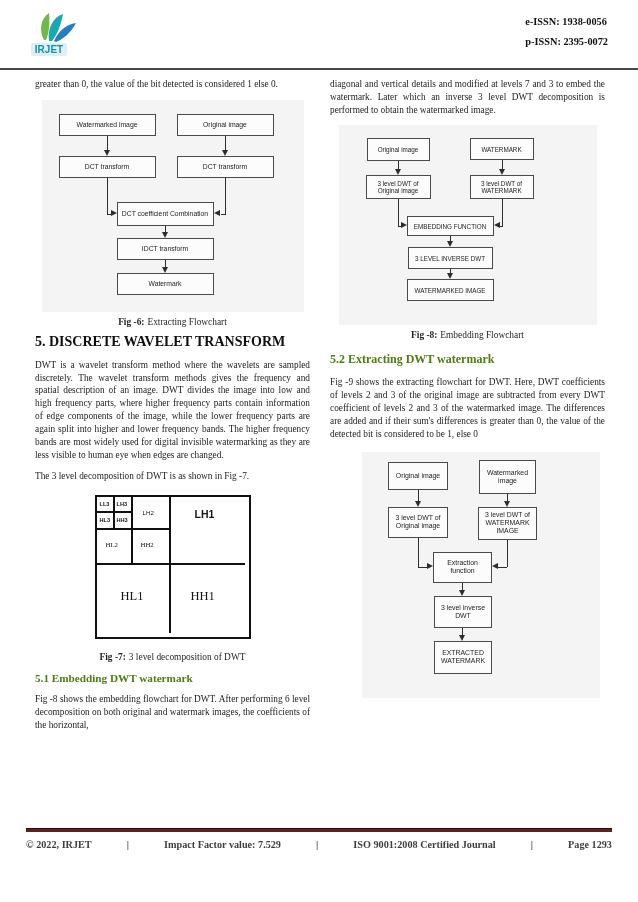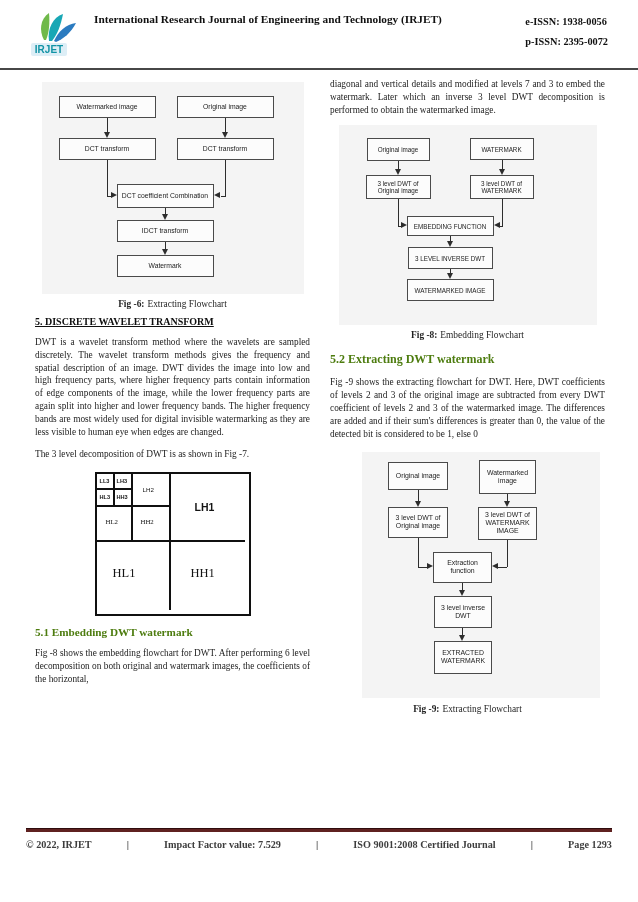--- a/index.html
+++ b/index.html
@@ -13,21 +13,21 @@
   .head-title{font-weight:bold;font-size:11.3px;color:#111;line-height:1.35;}
   .head-sub{display:flex;margin-top:5px;font-size:10.3px;font-weight:bold;}
   .head-vol{color:#8a8a8a;}
   .head-site{color:#111;margin-left:38px;}
   .head-issn{flex:0 0 auto;text-align:left;font-weight:bold;font-size:10.3px;color:#111;padding-top:2px;line-height:1.9;}
 
   
   .columns{display:flex;gap:20px;padding:8px 33px 0 35px;}
   .col{width:275px;flex:0 0 275px;}
   p.body{font-size:9.3px;line-height:1.38;text-align:justify;margin:0 0 9px 0;color:#1c1c1c;}
-  h2.sec{font-size:10px;font-weight:bold;color:#0f0f0f;margin:4px 0 9px 0;text-decoration:underline;}
+  h2.sec{font-size:14px;font-weight:bold;color:#0f0f0f;margin:4px 0 9px 0;}
   h3.sec{font-size:11.2px;font-weight:bold;color:#4d7c0f;margin:10px 0 9px 0;}
   p.cap{font-size:9.4px;text-align:center;margin:5px 0 7px 0;}
   p.cap b{margin-right:3px;}
 
   
   .panel{position:relative;background:#f4f4f4;margin:4px auto 2px auto;}
   .fc-box{position:absolute;box-sizing:border-box;background:#fcfcfc;border:1px solid #4a4a4a;display:flex;align-items:center;justify-content:center;text-align:center;font-family:"Liberation Sans",sans-serif;color:#222;padding:1px 2px;line-height:1.15;}
   .f7 .fc-box{font-size:6.8px;}
   .f8 .fc-box{font-size:6.3px;}
   .f9 .fc-box{font-size:6.9px;}
@@ -61,31 +61,31 @@
     <div class="logo">
       <svg width="54" height="48" viewBox="0 0 54 48">
         <path d="M16 30 C11 21 12 9 21 3 C22 13 21 23 18 30 Z" fill="#6fb94a"></path>
         <path d="M21 31 C19 19 25 7 35 4 C33 15 29 25 24 31 Z" fill="#18a7b5"></path>
         <path d="M26 31 C30 22 38 14 48 13 C43 23 35 29 28 32 Z" fill="#2b7bc0"></path>
         <rect x="3" y="33" width="36" height="13" rx="2" fill="#ddeef6"></rect>
         <text x="21" y="43" font-size="10" font-weight="bold" fill="#1193a5" text-anchor="middle" font-family="Liberation Sans, sans-serif">IRJET</text>
       </svg>
     </div>
     <div class="head-mid">
-      <div class="head-title">International Research Journal of Engineering and Technology (IRJET)</div>
     </div>
     <div class="head-issn">
       <div>e-ISSN: 1938-0056</div>
       <div>p-ISSN: 2395-0072</div>
     </div>
   </header>
 
   <main class="columns">
 
     <section class="col">
+      <p class="body">greater than 0, the value of the bit detected is considered 1 else 0.</p>
 
       <div class="panel f7" style="width:262px;height:212px;">
         <div class="fc-box" style="left:17px;top:14px;width:97px;height:22px;">Watermarked image</div>
         <div class="fc-box" style="left:135px;top:14px;width:97px;height:22px;">Original image</div>
         <div class="fc-box" style="left:17px;top:56px;width:97px;height:22px;">DCT transform</div>
         <div class="fc-box" style="left:135px;top:56px;width:97px;height:22px;">DCT transform</div>
         <div class="fc-box" style="left:75px;top:102px;width:97px;height:24px;">DCT coefficient Combination</div>
         <div class="fc-box" style="left:75px;top:138px;width:97px;height:22px;">IDCT transform</div>
         <div class="fc-box" style="left:75px;top:173px;width:97px;height:22px;">Watermark</div>
         <div class="vl" style="left:65px;top:36px;height:14px;"></div>
@@ -116,24 +116,25 @@
         <div class="ln" style="left:34px;top:0;width:2px;height:66px;"></div>
         <div class="ln" style="left:0;top:14px;width:34px;height:2px;"></div>
         <div class="ln" style="left:16px;top:0;width:2px;height:31px;"></div>
         <div class="lab lab-l3" style="left:3px;top:4px;">LL3</div>
         <div class="lab lab-l3" style="left:20px;top:4px;">LH3</div>
         <div class="lab lab-l3" style="left:3px;top:20px;">HL3</div>
         <div class="lab lab-l3" style="left:20px;top:20px;">HH3</div>
         <div class="lab lab-lh2" style="left:46px;top:12px;">LH2</div>
         <div class="lab lab-hx2" style="left:9px;top:44px;">HL2</div>
         <div class="lab lab-hx2" style="left:44px;top:44px;">HH2</div>
-        <div class="lab lab-lh1" style="left:98px;top:27px;">LH1</div>
-        <div class="lab lab-h1" style="left:16px;top:92px;">HL1</div>
+        <div class="lab lab-lh1" style="left:98px;top:11px;">LH1</div>
+        <div class="lab lab-h1" style="left:24px;top:92px;">HL1</div>
         <div class="lab lab-h1" style="left:94px;top:92px;">HH1</div>
       </div>
+      <p class="cap" style="margin-top:13px;"><b>Fig -7:</b><span>3 level decomposition of DWT</span></p>
 
       <h3 class="sec">5.1 Embedding DWT watermark</h3>
       <p class="body">Fig -8 shows the embedding flowchart for DWT. After performing 6 level decomposition on both original and watermark images, the coefficients of the horizontal,</p>
     </section>
 
     <section class="col">
       <p class="body">diagonal and vertical details and modified at levels 7 and 3 to embed the watermark. Later which an inverse 3 level DWT decomposition is performed to obtain the watermarked image.</p>
 
       <div class="panel f8" style="width:258px;height:200px;margin-top:7px;">
         <div class="fc-box" style="left:28px;top:13px;width:63px;height:23px;">Original image</div>
@@ -179,21 +180,20 @@
         <div class="hl" style="left:56px;top:115px;width:9px;"></div>
         <div class="ar" style="left:65px;top:111px;"></div>
         <div class="vl" style="left:145px;top:88px;height:27px;"></div>
         <div class="hl" style="left:136px;top:115px;width:9px;"></div>
         <div class="al" style="left:130px;top:111px;"></div>
         <div class="vl" style="left:100px;top:131px;height:8px;"></div>
         <div class="ad" style="left:97px;top:138px;"></div>
         <div class="vl" style="left:100px;top:176px;height:8px;"></div>
         <div class="ad" style="left:97px;top:183px;"></div>
       </div>
-      <p class="cap" style="margin-top:6px;"><b>Fig -9:</b><span>Extracting Flowchart</span></p>
     </section>
   </main>
 
   <footer>
     <div class="f-rule"></div>
     <div class="f-row">
       <span>© 2022, IRJET</span>
       <span>|</span>
       <span>Impact Factor value: 7.529</span>
       <span>|</span>

